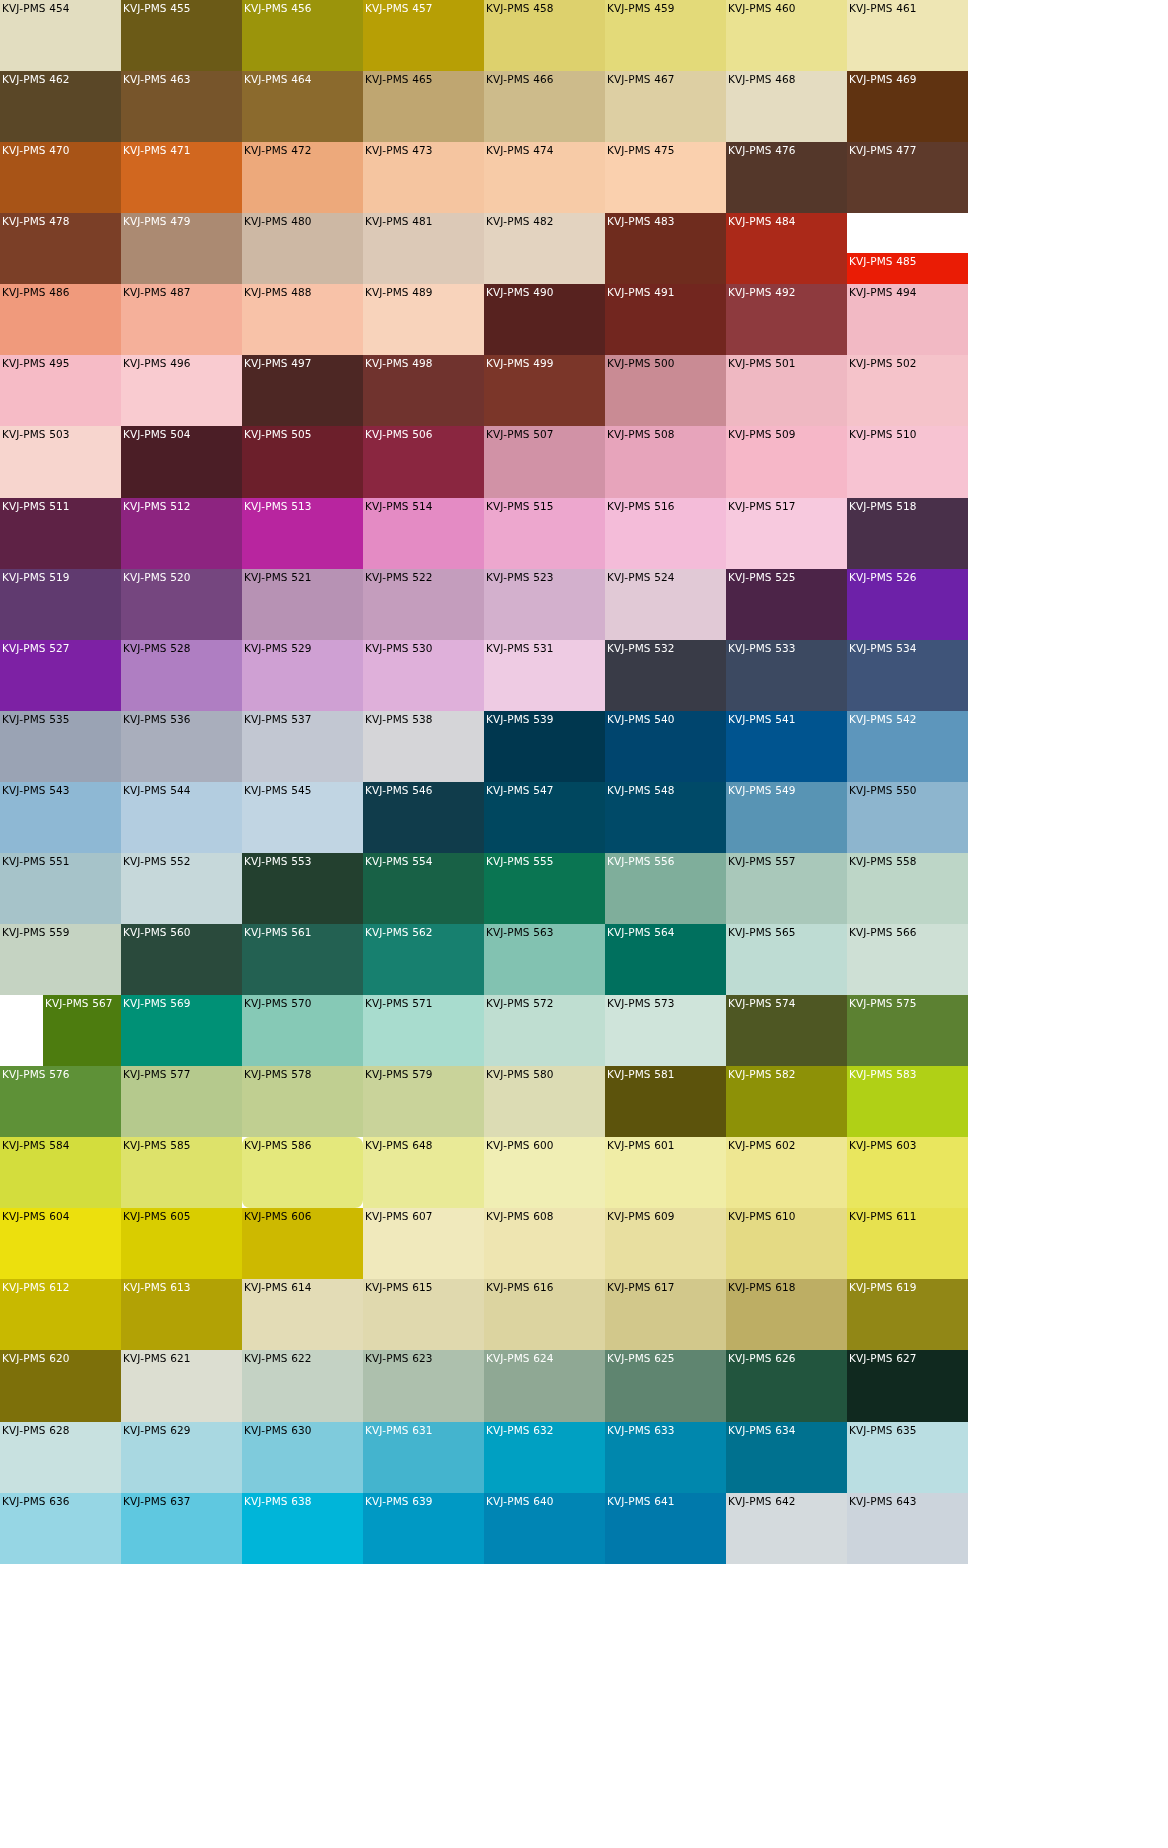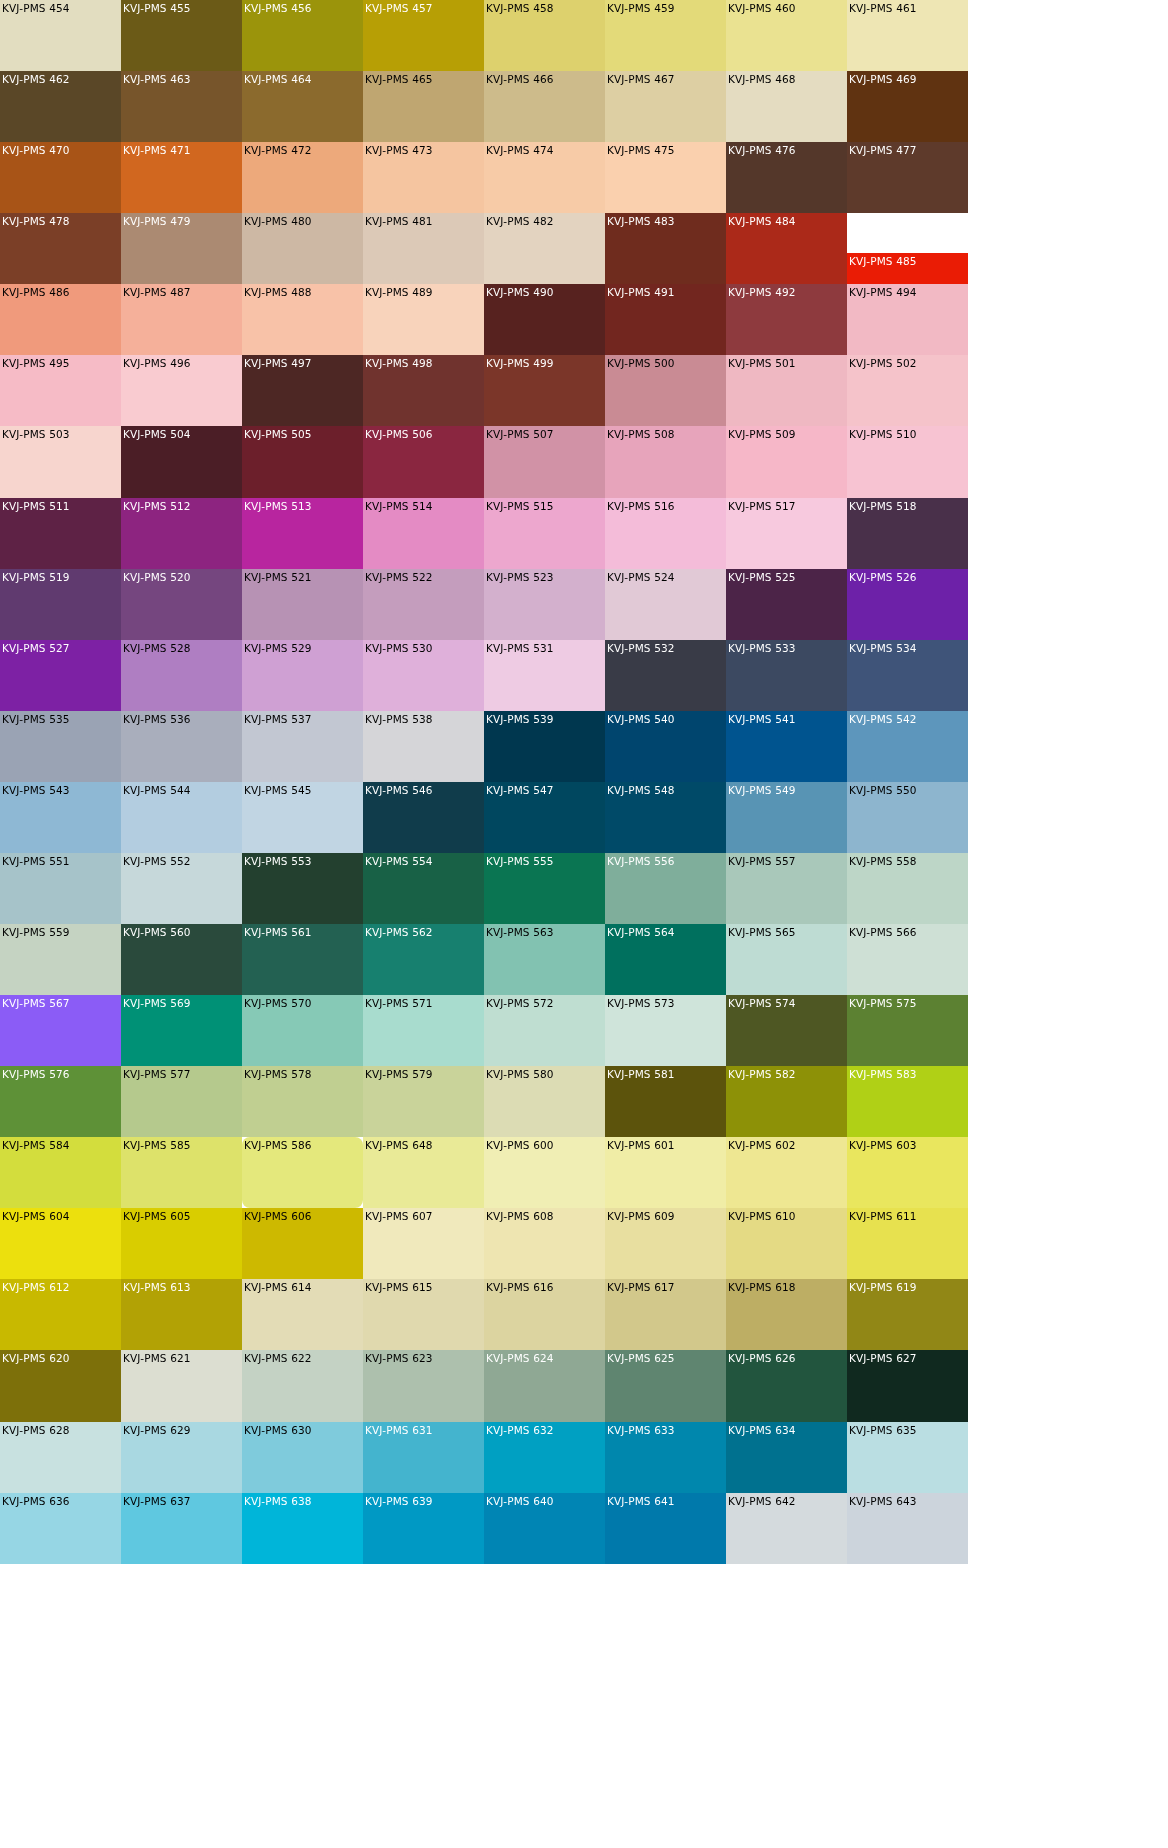--- a/index.html
+++ b/index.html
@@ -374,21 +374,21 @@
     </div>
     <div class="swatch" style="background-color: rgb(0, 112, 94);">
       <span class="swatch-label dk">KVJ-PMS 564</span>
     </div>
     <div class="swatch" style="background-color: rgb(190, 220, 211);">
       <span class="swatch-label lt">KVJ-PMS 565</span>
     </div>
     <div class="swatch" style="background-color: rgb(206, 224, 213);">
       <span class="swatch-label lt">KVJ-PMS 566</span>
     </div>
-    <div class="swatch" style="background-color: #8b5cf6;">
+    <div class="swatch" style="background-color: #4d7c0f; margin-left: 43px;">
       <span class="swatch-label dk">KVJ-PMS 567</span>
     </div>
     <div class="swatch" style="background-color: rgb(0, 145, 118);">
       <span class="swatch-label dk">KVJ-PMS 569</span>
     </div>
     <div class="swatch" style="background-color: rgb(134, 201, 182);">
       <span class="swatch-label lt">KVJ-PMS 570</span>
     </div>
     <div class="swatch" style="background-color: rgb(168, 220, 206);">
       <span class="swatch-label lt">KVJ-PMS 571</span>

